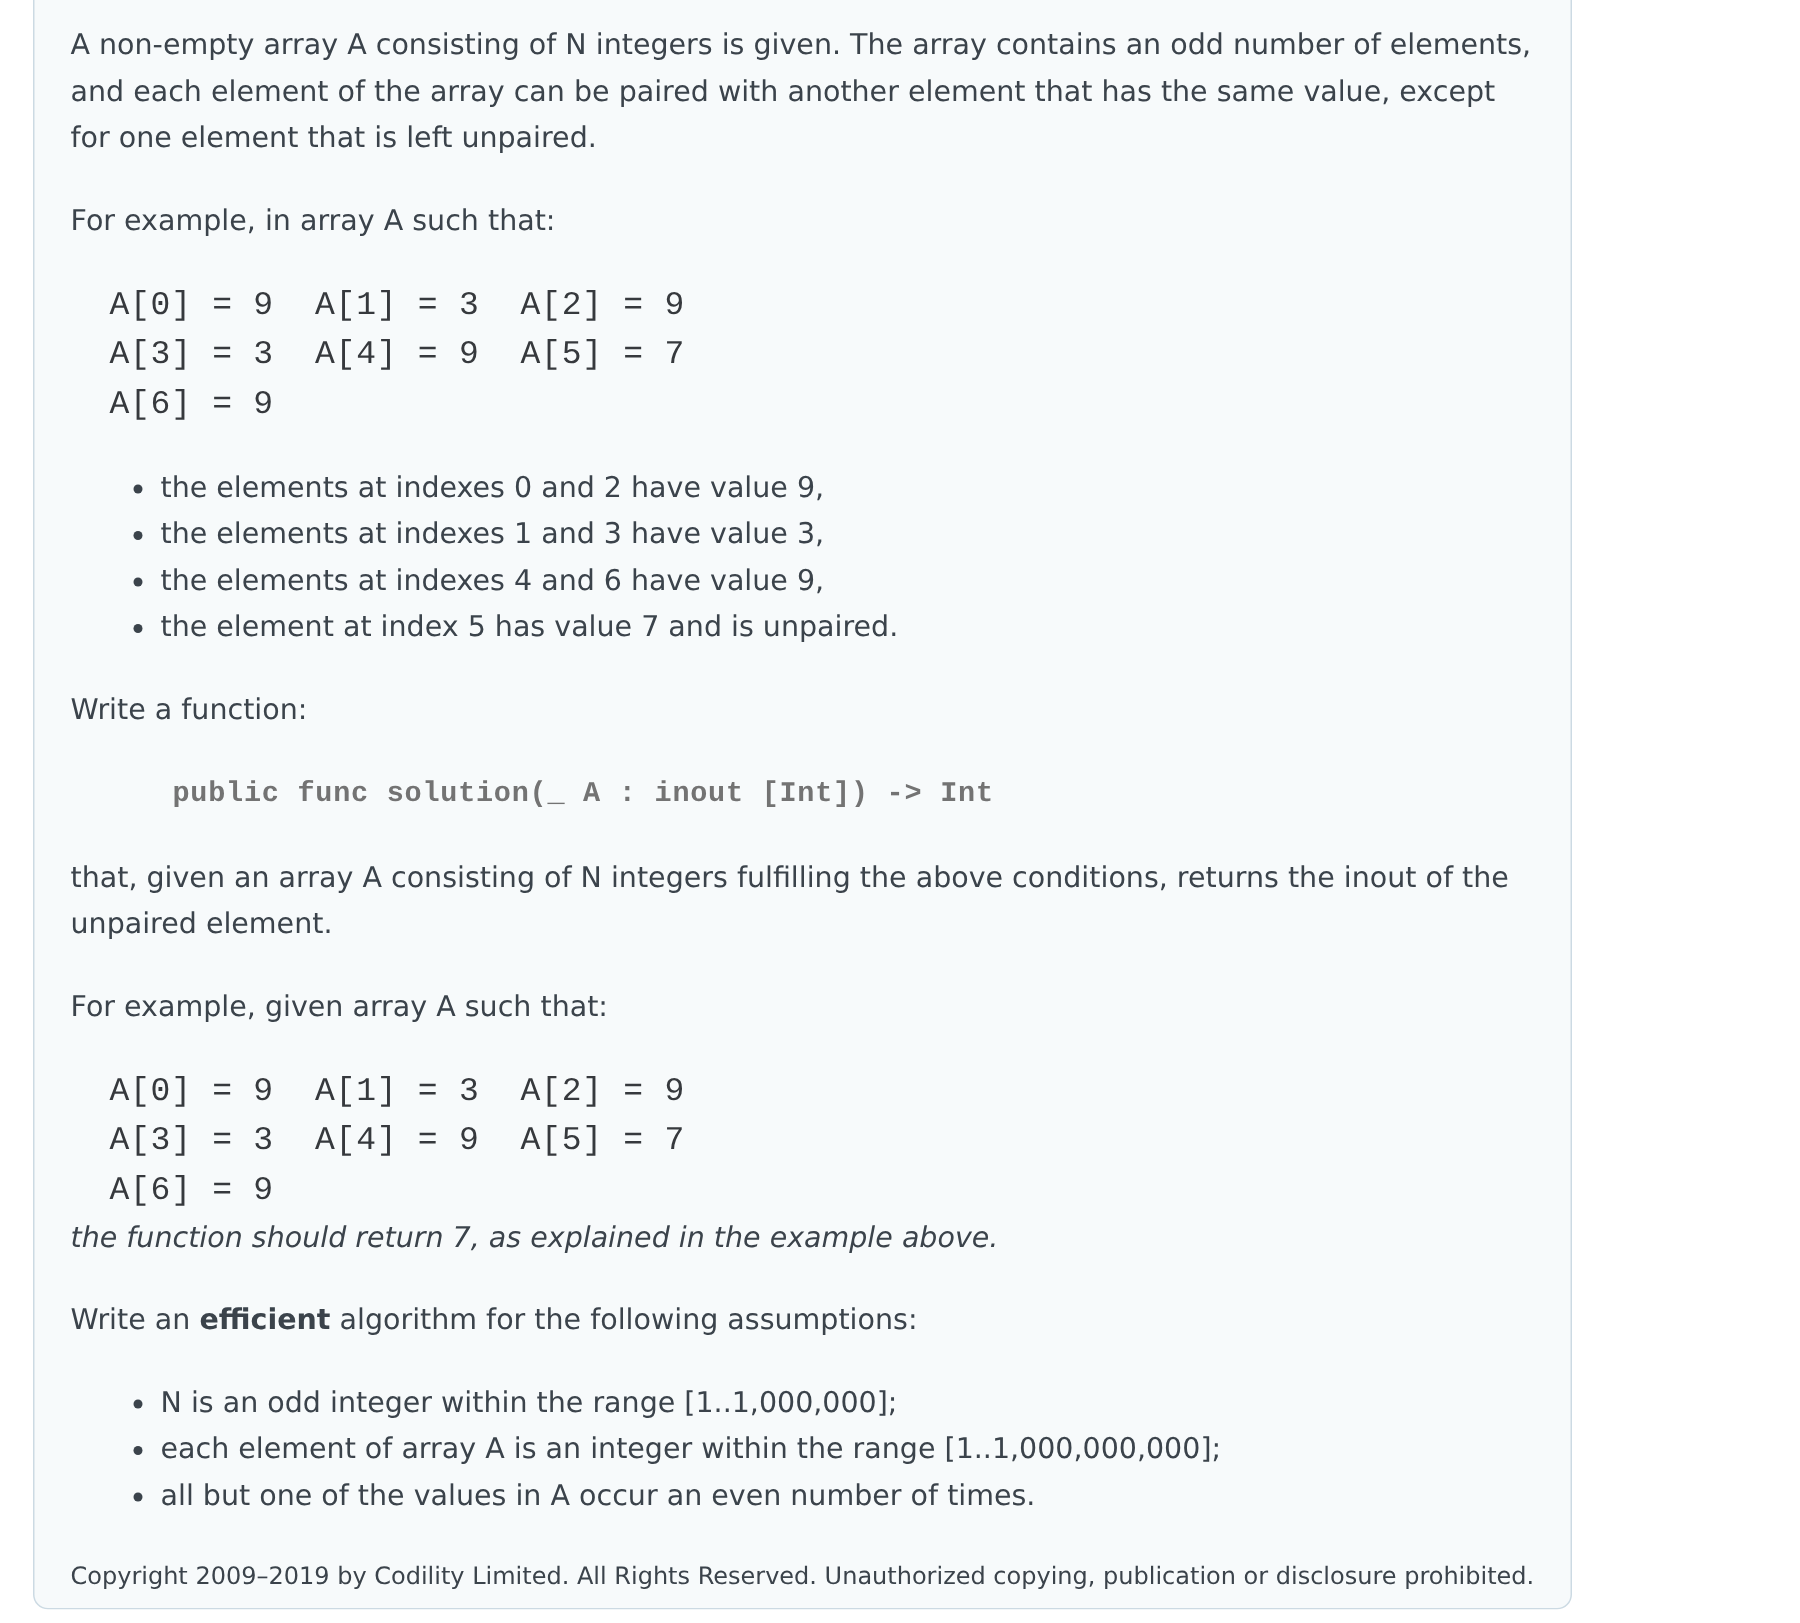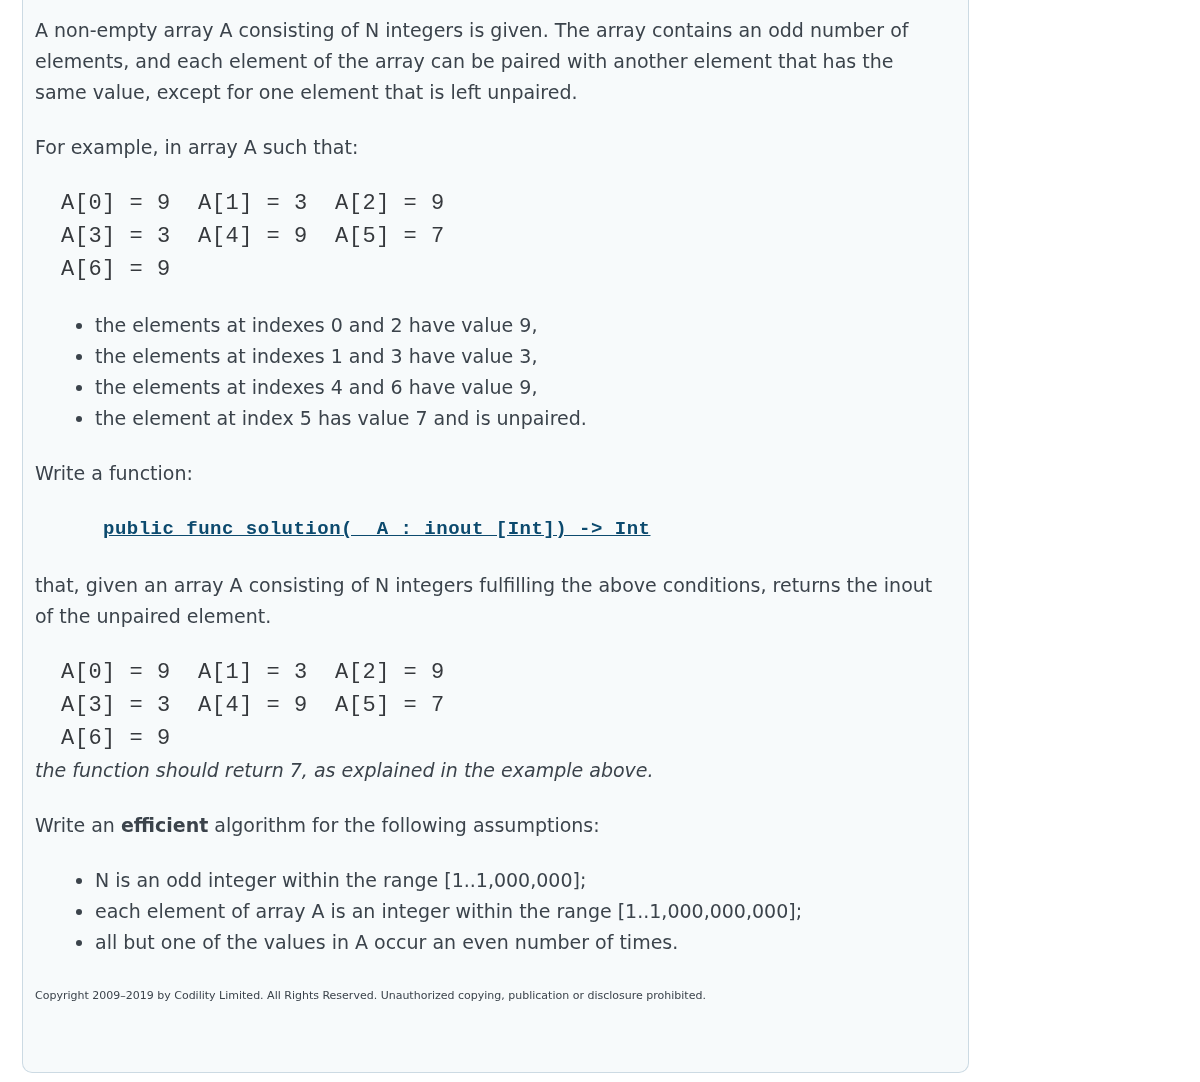--- a/index.html
+++ b/index.html
@@ -6,27 +6,27 @@
   html, body { margin: 0; padding: 0; }
   body {
     width: 1200px;
     height: 1082px;
     background: #ffffff;
     font-family: "DejaVu Sans", sans-serif;
     color: #3b434b;
   }
   .task-panel {
     margin-left: 22px;
-    width: 947px;
+    width: 1026px;
     height: 1073px;
     background: #f7fafb;
     border: 1px solid #ccdae3;
     border-top: none;
     border-radius: 0 0 10px 10px;
-    padding: 15px 24px 14px 12px;
+    padding: 15px 24px 14px 24px;
     overflow: hidden;
     font-size: 19px;
     line-height: 31px;
   }
   .task-panel p { margin: 0 0 24px 0; }
   .code-example {
     font-family: "Liberation Mono", monospace;
     font-size: 22px;
     line-height: 33px;
     letter-spacing: 0.5px;
@@ -36,34 +36,33 @@
     white-space: pre;
   }
   .code-example.flush-bottom { margin-bottom: 0; }
   p.flush-top { margin-top: 0; font-style: italic; }
   .code-signature {
     font-family: "Liberation Mono", monospace;
     font-weight: bold;
     font-size: 19px;
     line-height: 33px;
     letter-spacing: 0.5px;
-    color: #0c4a6e;
+    color: #737373;
     margin: 24px 0;
     padding: 0 0 0 68px;
     white-space: pre;
-    text-decoration: underline;
   }
   ul.point-list {
     margin: 24px 0;
     padding: 0 0 0 60px;
     list-style: disc;
   }
   ul.point-list li { line-height: 31px; }
   .copyright {
-    font-size: 11px;
+    font-size: 16px;
     line-height: 27px;
     margin: 0;
   }
   strong { font-weight: bold; }
 </style>
 </head>
 <body>
 
 <section class="task-panel">
 
@@ -81,20 +80,21 @@
       <li>the elements at indexes 4 and 6 have value 9,</li>
       <li>the element at index 5 has value 7 and is unpaired.</li>
     </ul>
 
   <p>Write a function:</p>
 
   <div class="code-signature">public func solution(_ A : inout [Int]) -&gt; Int</div>
 
   <p>that, given an array A consisting of N integers fulfilling the above conditions, returns the inout of the unpaired element.</p>
 
+  <p>For example, given array A such that:</p>
 
   <div class="code-example flush-bottom">A[0] = 9  A[1] = 3  A[2] = 9
 A[3] = 3  A[4] = 9  A[5] = 7
 A[6] = 9</div>
 
   <p class="flush-top">the function should return 7, as explained in the example above.</p>
 
   <p><span>Write an </span><strong>efficient</strong><span> algorithm for the following assumptions:</span></p>
 
   <ul class="point-list">

